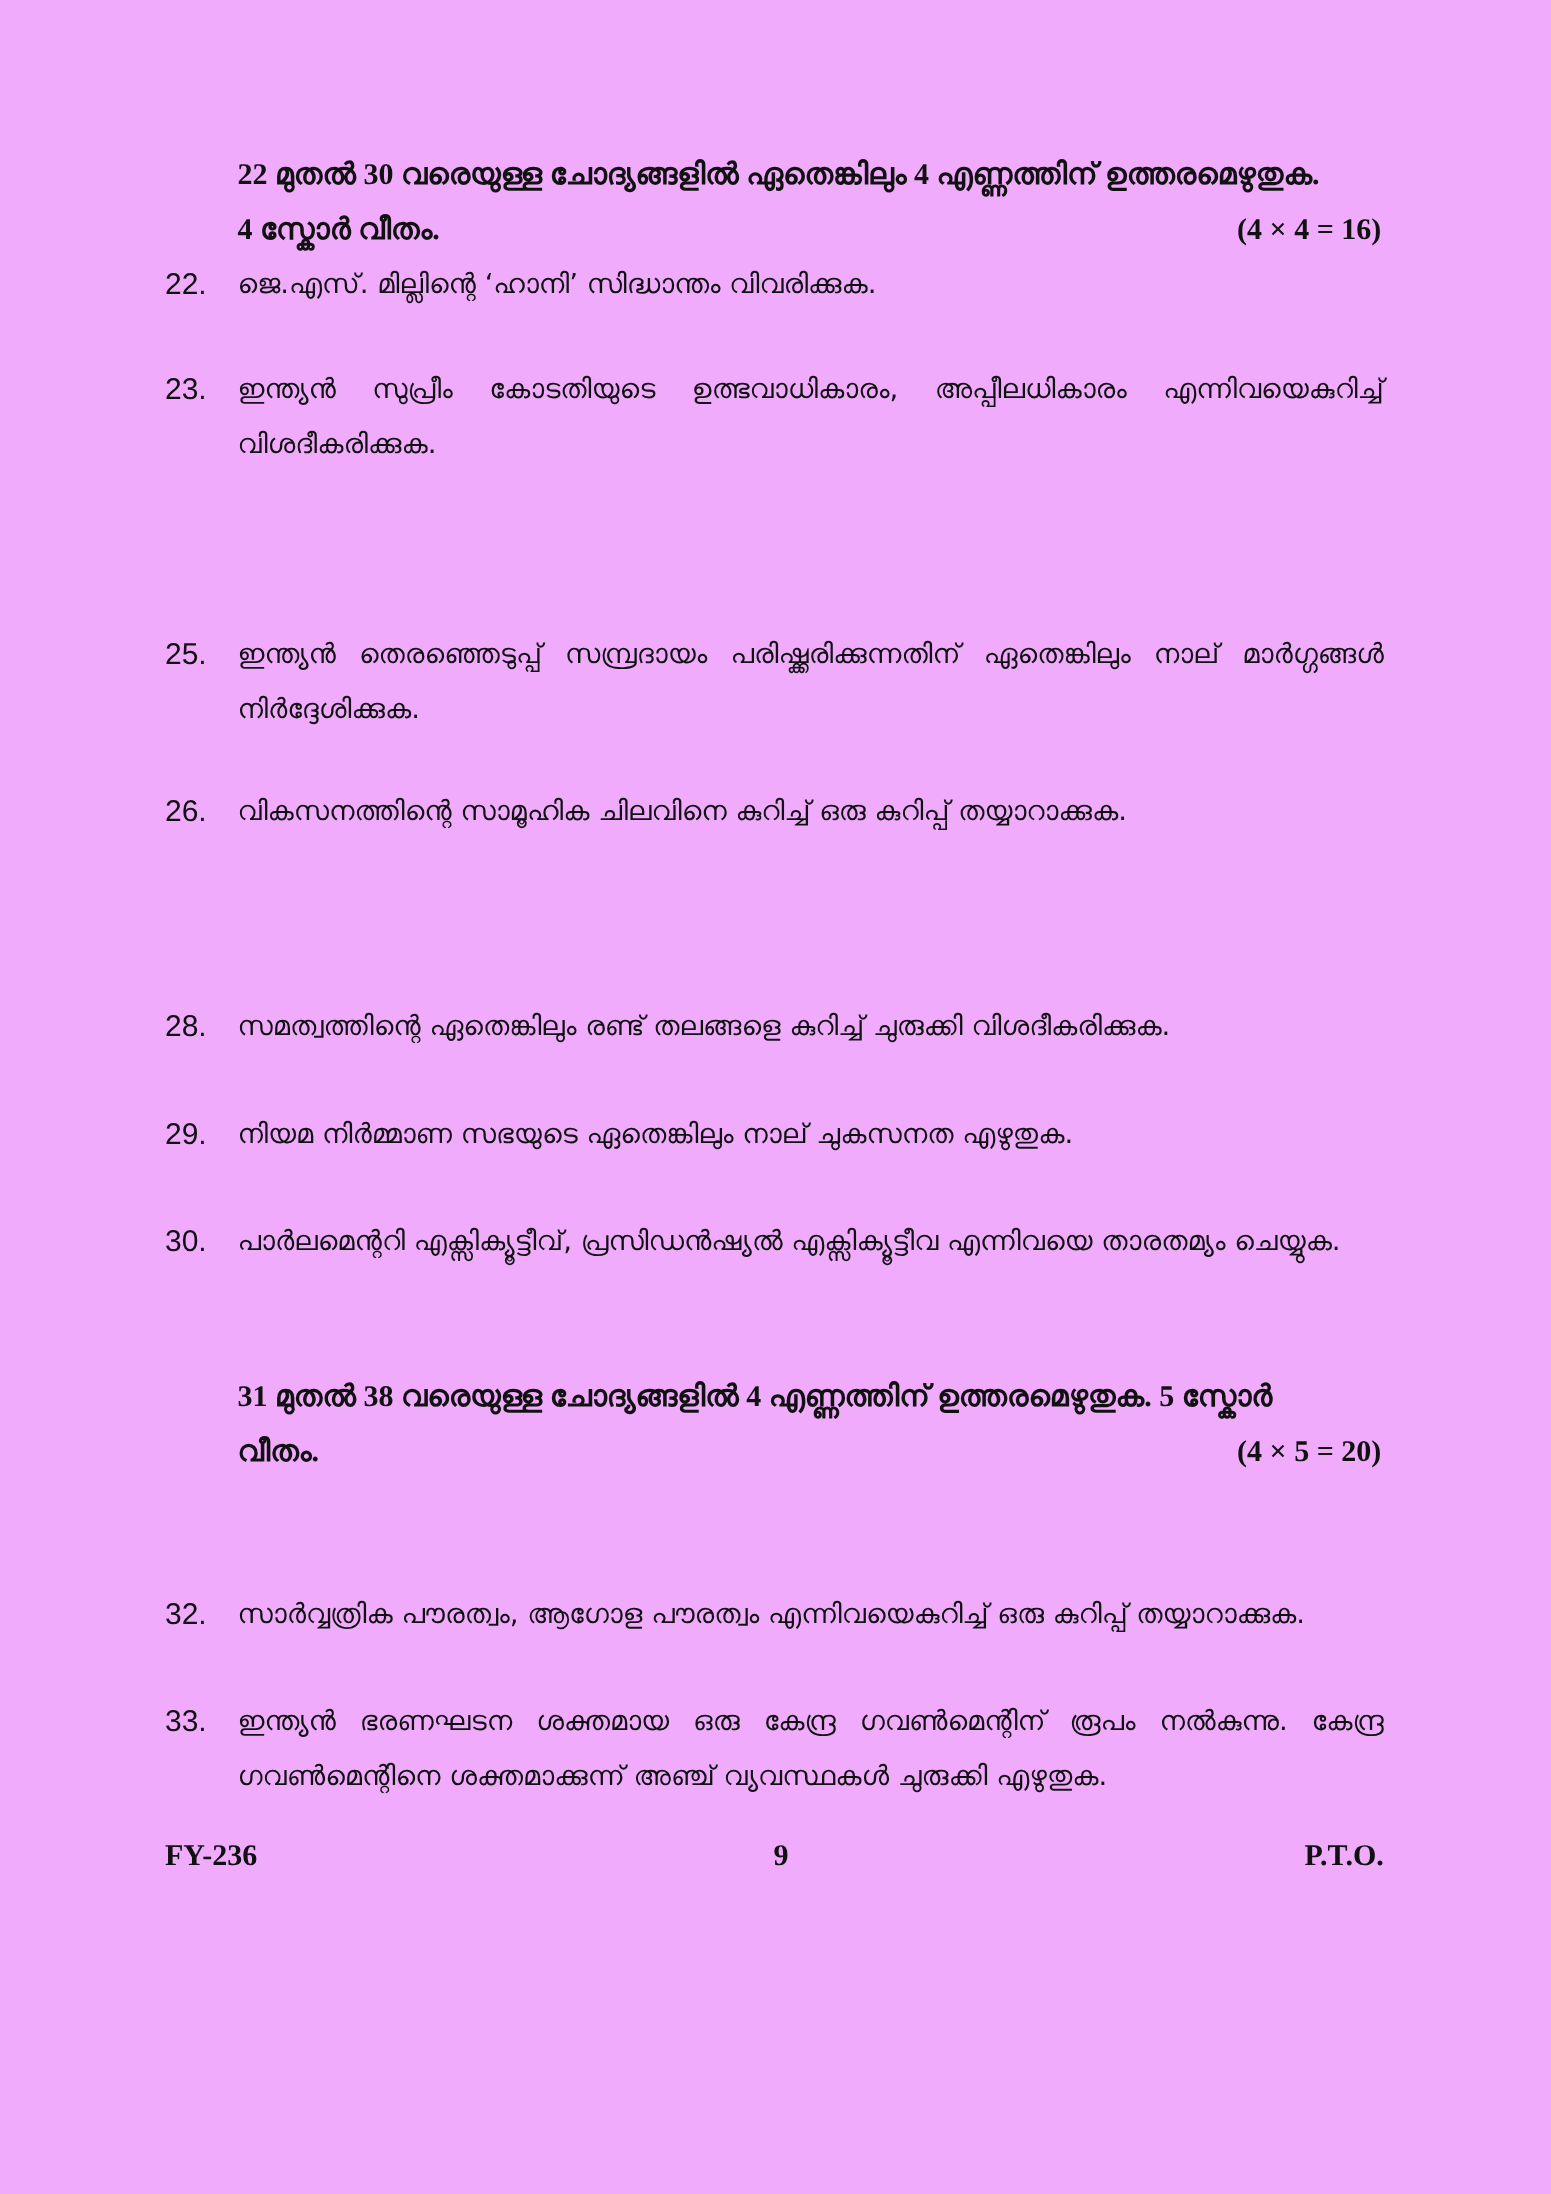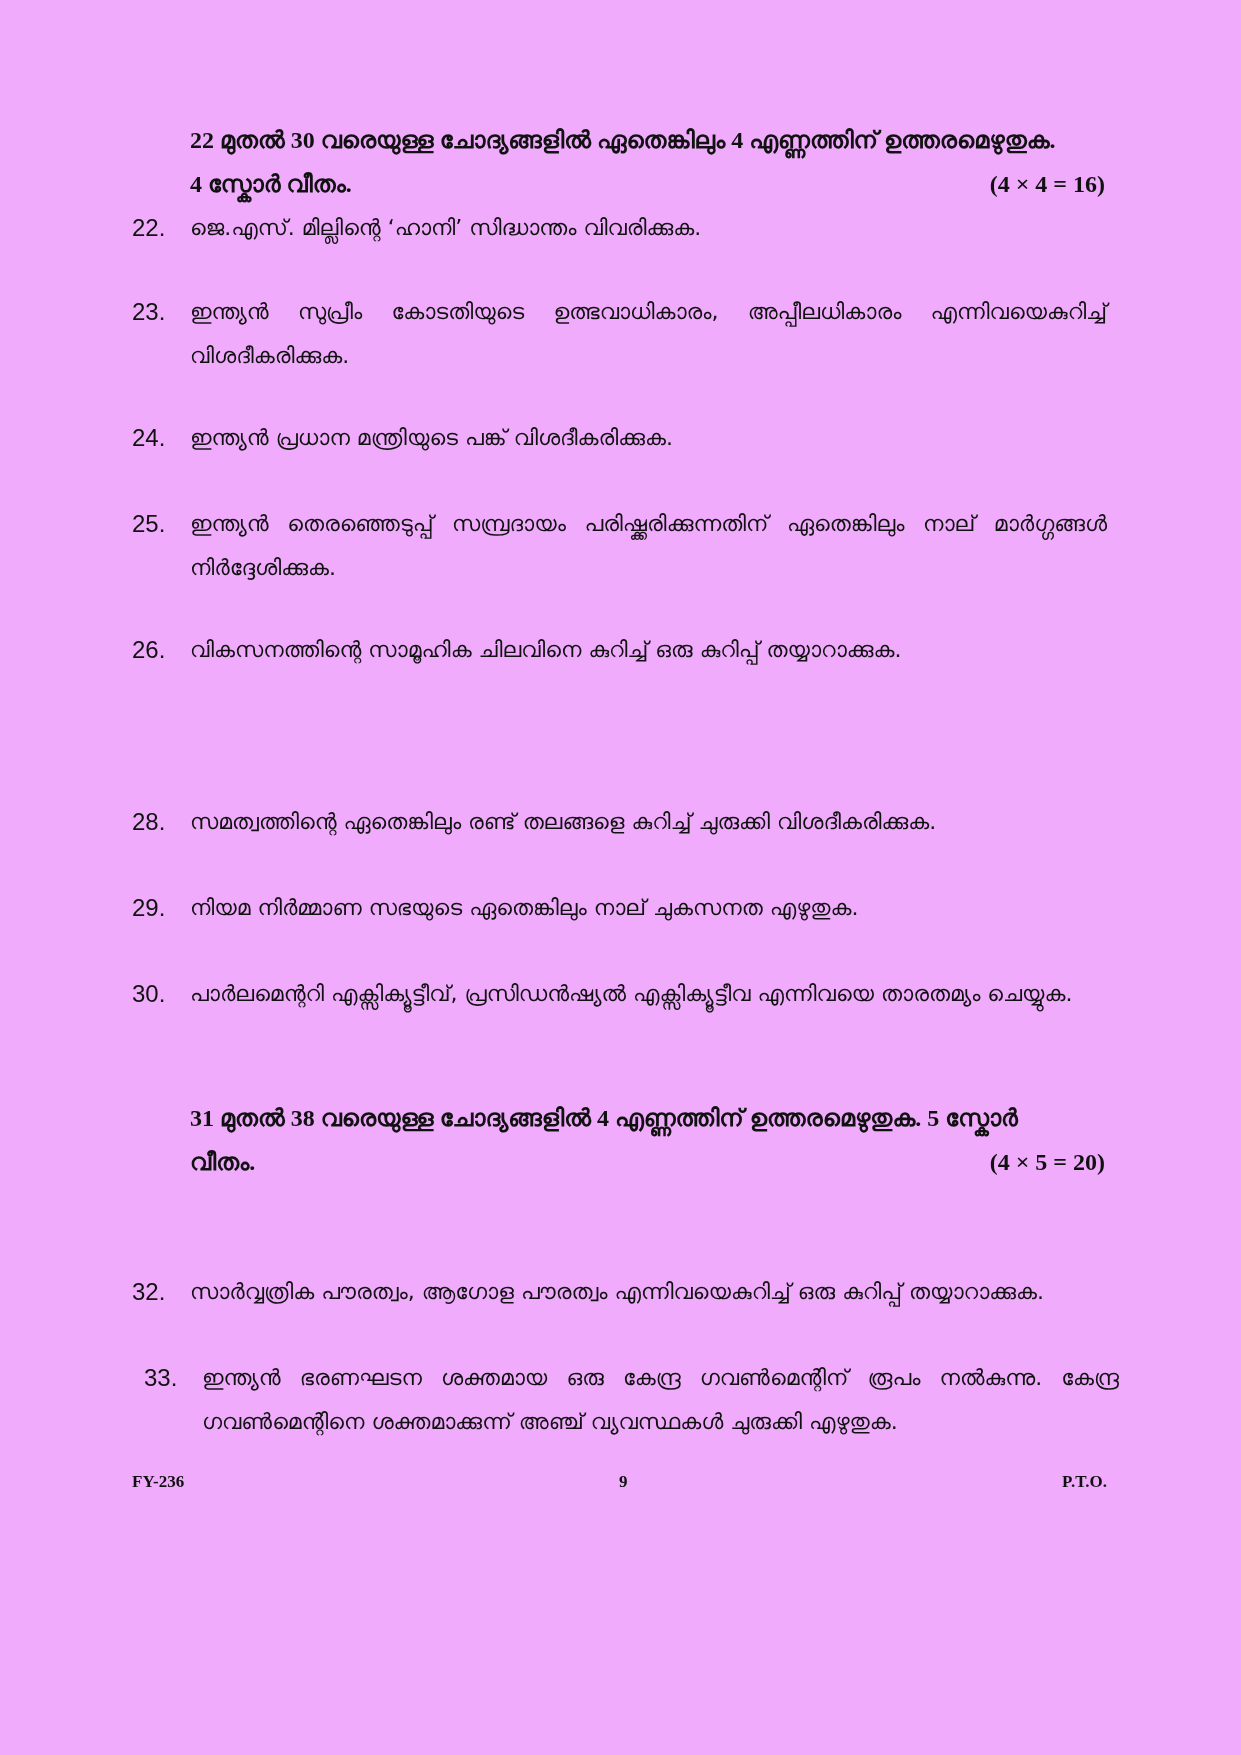--- a/index.html
+++ b/index.html
@@ -4,21 +4,21 @@
   <style>
     html, body { margin: 0; padding: 0; background: #ffffff; }
     body { width: 1241px; height: 1755px; position: relative; overflow: hidden; color: #111; font-family: "Liberation Serif", serif; }
     .page { position: absolute; left: 0; top: 0; width: 1241px; height: 1755px; background: #f0abfc; }
     .instr { position: absolute; left: 190px; width: 915px; font-weight: bold; font-size: 24px; line-height: 44px; font-family: "Liberation Serif", "DejaVu Serif", serif; }
     .instr .line2 { display: flex; justify-content: space-between; }
     .marks { font-family: "Liberation Serif", serif; font-weight: bold; }
     .q { position: absolute; left: 132px; width: 975px; font-size: 22px; line-height: 44px; font-family: "DejaVu Sans", sans-serif; }
     .q .num { position: absolute; left: 0; top: 0; font-family: Liberation Sans, sans-serif; font-size: 24px; }
     .q .text { margin-left: 58px; text-align: justify; }
-    .footer { position: absolute; top: 1472px; left: 132px; width: 975px; display: flex; justify-content: space-between; font-weight: bold; font-size: 17px; font-family: "Liberation Serif", serif; }
+    .footer { position: absolute; top: 1472px; left: 132px; width: 975px; display: flex; justify-content: space-between; font-weight: bold; font-size: 24px; font-family: "Liberation Serif", serif; }
   </style>
 </head>
 <body>
 
 <div class="page">
 
   <div class="instr" style="top:118px;">
     <div>22 മുതൽ 30 വരെയുള്ള ചോദ്യങ്ങളിൽ ഏതെങ്കിലും 4 എണ്ണത്തിന് ഉത്തരമെഴുതുക.</div>
     <div class="line2">
       <span>4 സ്കോർ വീതം.</span>
@@ -29,24 +29,20 @@
   <div class="q" style="top:206px;">
     <span class="num">22.</span>
     <div class="text">ജെ.എസ്. മില്ലിന്റെ ‘ഹാനി’ സിദ്ധാന്തം വിവരിക്കുക.</div>
   </div>
 
   <div class="q" style="top:290px;">
     <span class="num">23.</span>
     <div class="text">ഇന്ത്യൻ സുപ്രീം കോടതിയുടെ ഉത്ഭവാധികാരം, അപ്പീലധികാരം എന്നിവയെകുറിച്ച് വിശദീകരിക്കുക.</div>
   </div>
 
-  <div class="q" style="top:416px;">
-    <span class="num">24.</span>
-    <div class="text">ഇന്ത്യൻ പ്രധാന മന്ത്രിയുടെ പങ്ക് വിശദീകരിക്കുക.</div>
-  </div>
 
   <div class="q" style="top:502px;">
     <span class="num">25.</span>
     <div class="text">ഇന്ത്യൻ തെരഞ്ഞെടുപ്പ് സമ്പ്രദായം പരിഷ്ക്കരിക്കുന്നതിന് ഏതെങ്കിലും നാല് മാർഗ്ഗങ്ങൾ നിർദ്ദേശിക്കുക.</div>
   </div>
 
   <div class="q" style="top:628px;">
     <span class="num">26.</span>
     <div class="text">വികസനത്തിന്റെ സാമൂഹിക ചിലവിനെ കുറിച്ച് ഒരു കുറിപ്പ് തയ്യാറാക്കുക.</div>
   </div>
@@ -74,21 +70,21 @@
       <span class="marks">(4 × 5 = 20)</span>
     </div>
   </div>
 
 
   <div class="q" style="top:1270px;">
     <span class="num">32.</span>
     <div class="text">സാർവ്വത്രിക പൗരത്വം, ആഗോള പൗരത്വം എന്നിവയെകുറിച്ച് ഒരു കുറിപ്പ് തയ്യാറാക്കുക.</div>
   </div>
 
-  <div class="q" style="top:1356px;margin-left:12px;">
+  <div class="q" style="top:1356px;">
     <span class="num">33.</span>
     <div class="text">ഇന്ത്യൻ ഭരണഘടന ശക്തമായ ഒരു കേന്ദ്ര ഗവൺമെന്റിന് രൂപം നൽകുന്നു. കേന്ദ്ര ഗവൺമെന്റിനെ ശക്തമാക്കുന്ന് അഞ്ച് വ്യവസ്ഥകൾ ചുരുക്കി എഴുതുക.</div>
   </div>
 
   <div class="footer">
     <span>FY-236</span>
     <span>9</span>
     <span>P.T.O.</span>
   </div>
 

